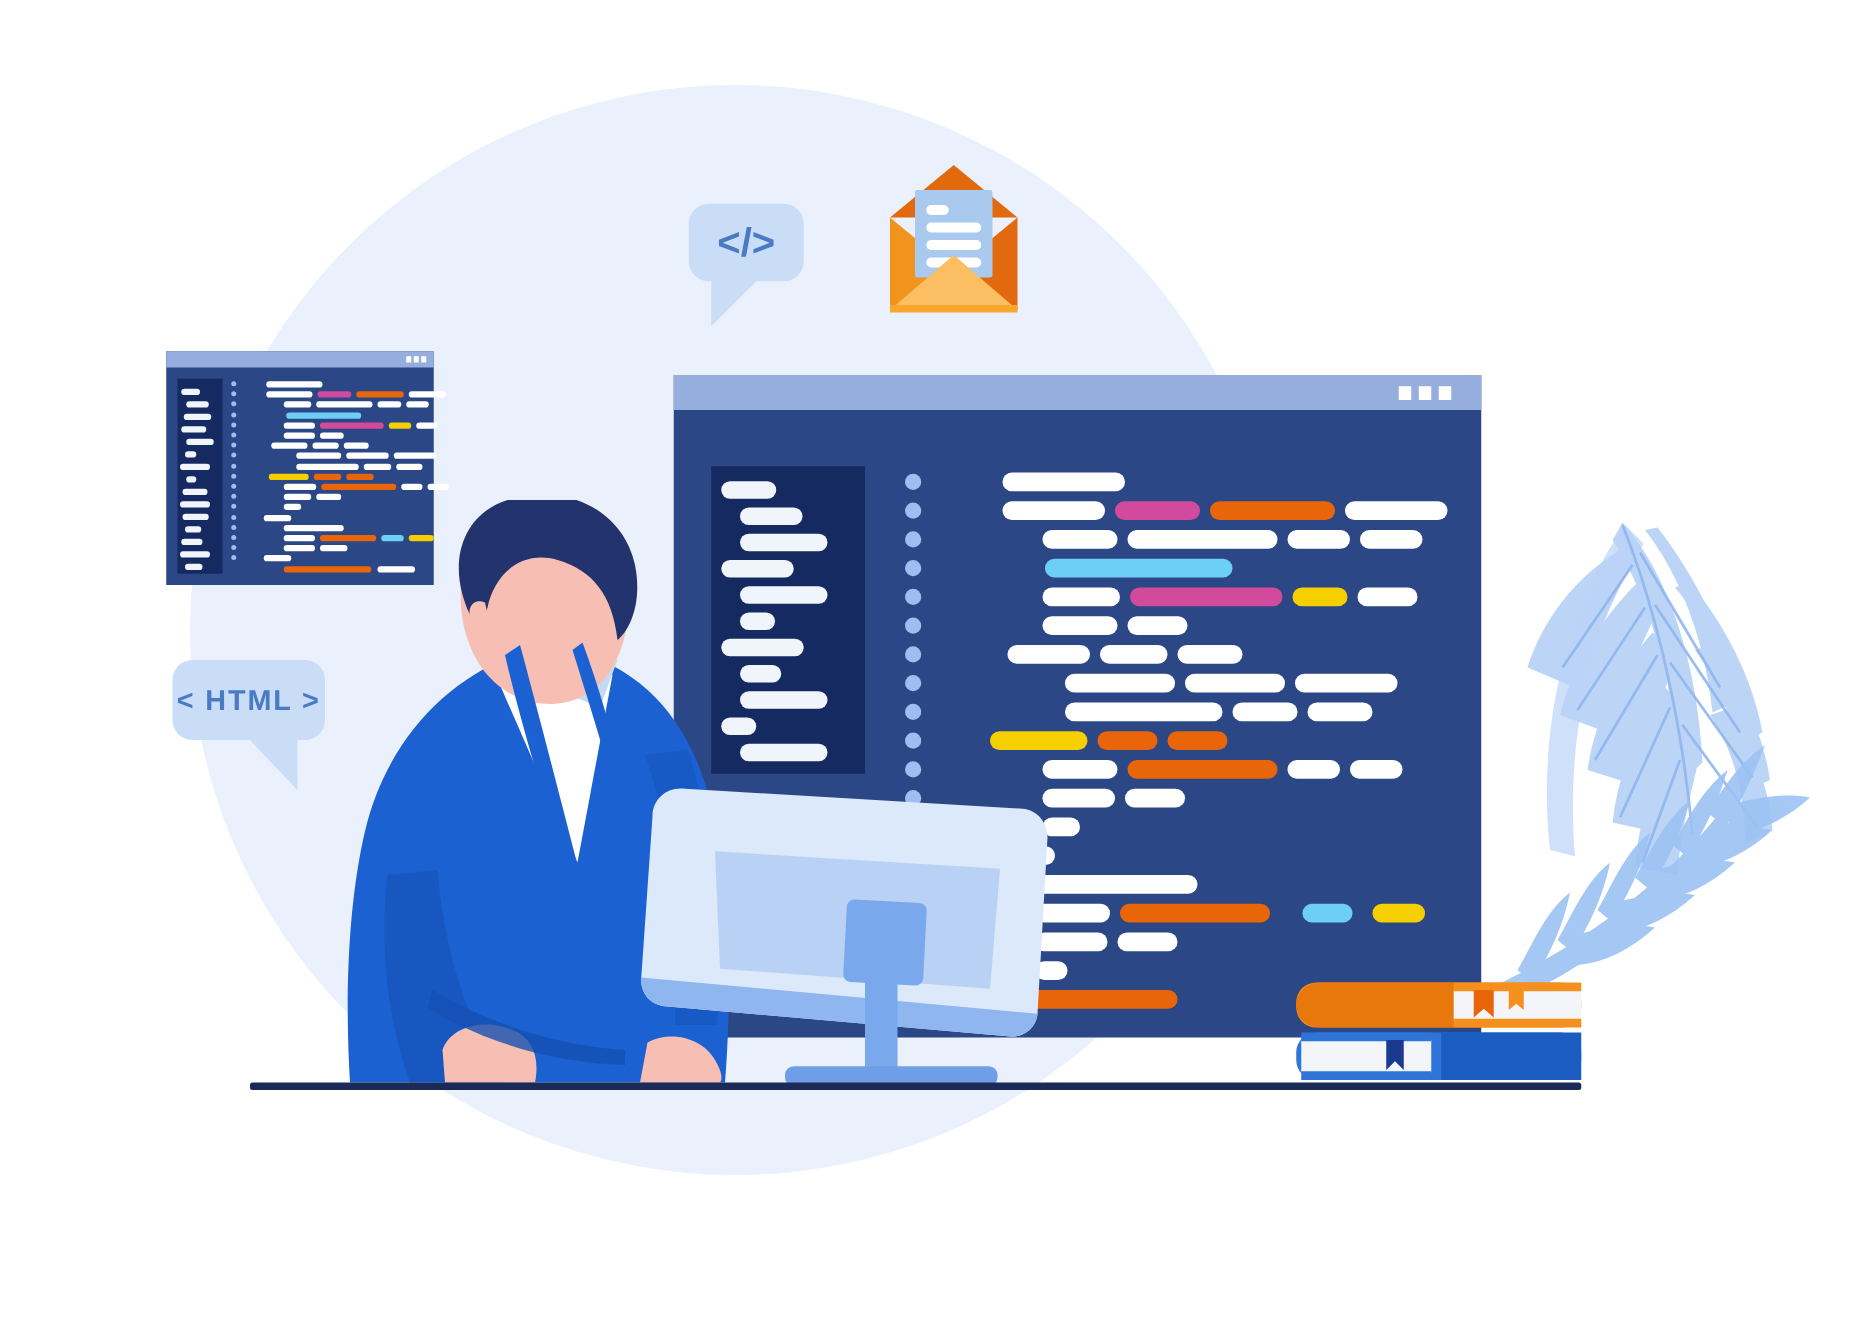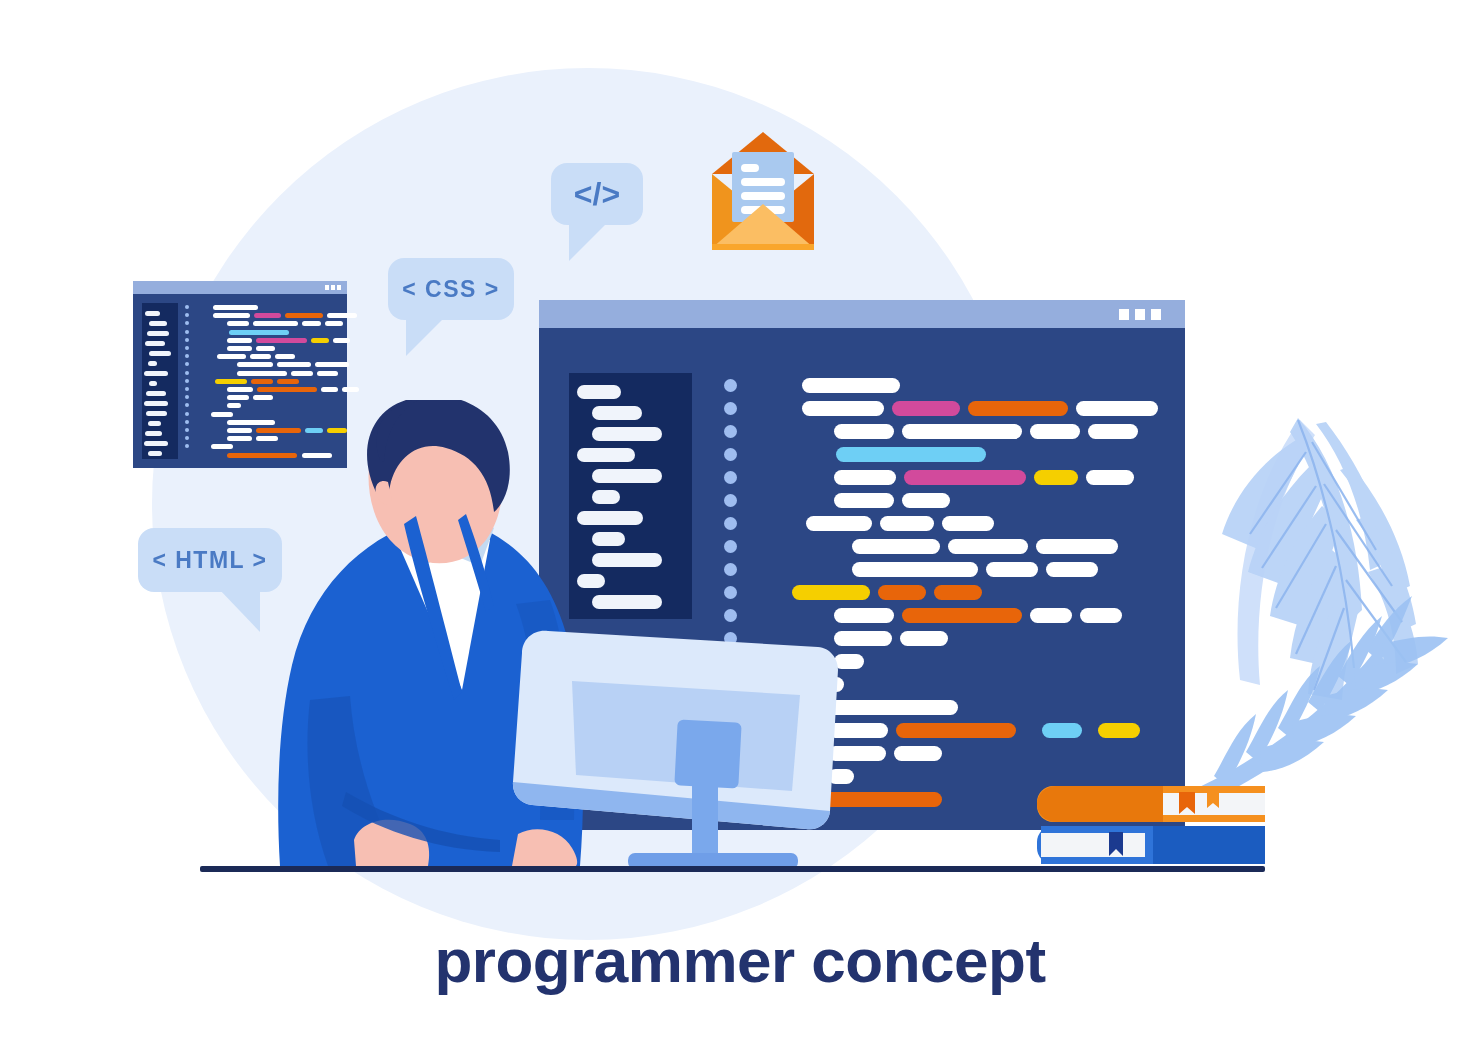--- a/index.html
+++ b/index.html
@@ -46,21 +46,21 @@
   .tail-dr{
     bottom:-40px;right:22px;
     border-left:42px solid transparent;
     border-right:0 solid transparent;
     border-top:44px solid #c9ddf7;
   }
 
   #bubble-css{left:388px;top:258px;width:126px;height:62px;font-size:23px;}
   #bubble-dev{left:551px;top:163px;width:92px;height:62px;}
   #bubble-python{left:905px;top:175px;width:142px;height:66px;font-size:22px;}
-  #bubble-html{left:138px;top:528px;width:144px;height:64px;font-size:23px;}
+  #bubble-html{left:138px;top:528px;width:122px;height:64px;font-size:23px;}
 
   .dev-glyph{font-size:32px;font-weight:bold;color:#4a7ac4;letter-spacing:0;}
 
   
   .envelope{position:absolute;left:702px;top:130px;width:122px;height:122px;}
 
   
   .win-sm{
     position:absolute;left:133px;top:281px;width:214px;height:187px;
     background:#2c4785;
@@ -174,24 +174,20 @@
         <path d="M84 376 C 98 352 106 330 126 314 C 120 344 108 366 96 386 Z"></path>
         <path d="M252 244 C 276 238 296 234 318 238 C 298 256 276 266 254 268 Z"></path>
         <path d="M224 270 C 248 264 266 260 288 264 C 268 282 248 292 226 294 Z"></path>
         <path d="M194 296 C 218 290 236 286 258 290 C 238 308 218 318 196 320 Z"></path>
         <path d="M162 322 C 186 316 204 312 226 316 C 206 334 186 344 164 346 Z"></path>
         <path d="M130 348 C 154 342 172 338 194 342 C 174 360 154 370 132 372 Z"></path>
       </g>
     </svg>
   </div>
 
-  <div class="bubble" id="bubble-css">
-    <span>&lt; CSS &gt;</span>
-    <span class="tail tail-dl"></span>
-  </div>
 
   <div class="bubble" id="bubble-dev">
     <span class="dev-glyph">&lt;/&gt;</span>
     <span class="tail tail-dl"></span>
   </div>
 
 
   <div class="bubble" id="bubble-html">
     <span>&lt; HTML &gt;</span>
     <span class="tail tail-dr"></span>
@@ -463,15 +459,14 @@
         <rect x="6" y="52" width="104" height="26" fill="#f3f5f8"></rect>
         <rect x="6" y="46" width="104" height="7" fill="#2f74d9"></rect>
         <rect x="6" y="77" width="104" height="7" fill="#2f74d9"></rect>
         <path d="M74 52 L 88 52 L 88 76 L 81 69 L 74 76 Z" fill="#1b3a8f"></path>
       </g>
     </svg>
   </div>
 
   <div class="desk"></div>
 
-  <div class="caption">programmer concept</div>
 
 </div>
 
 </body></html>

